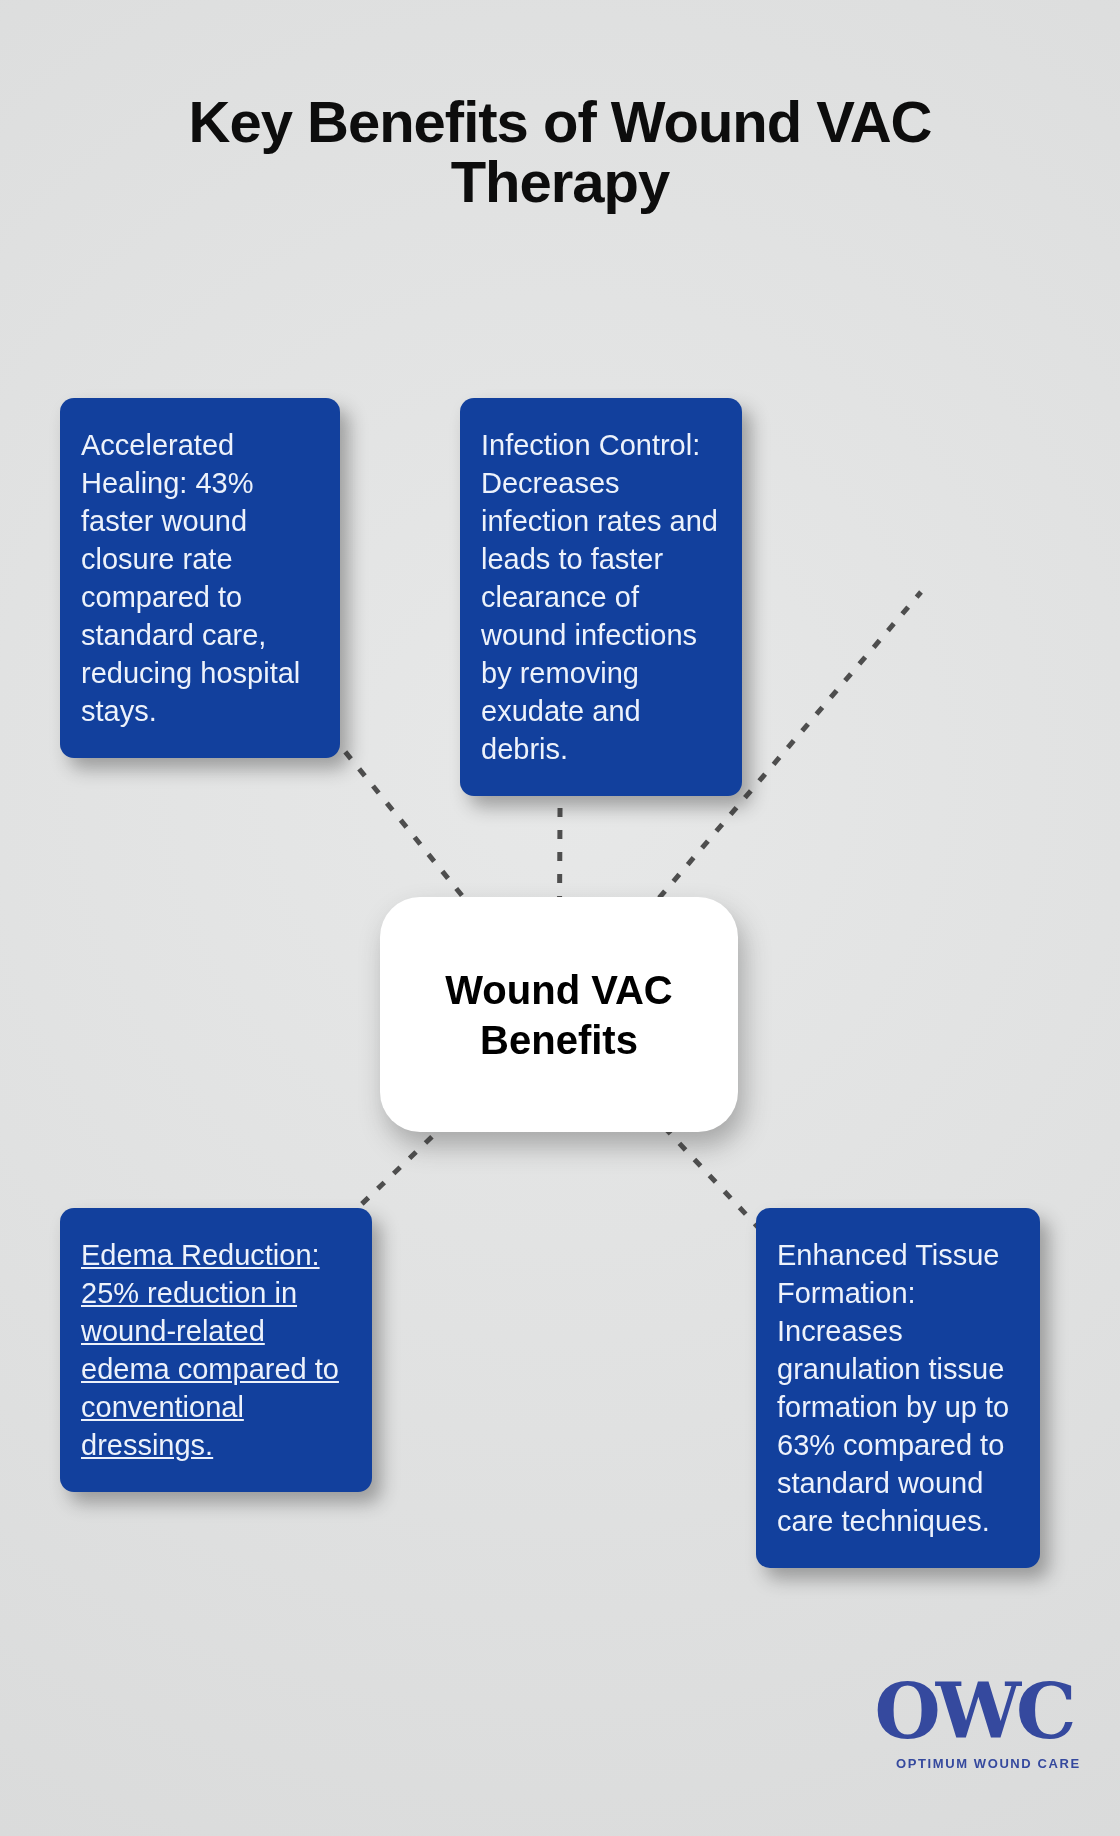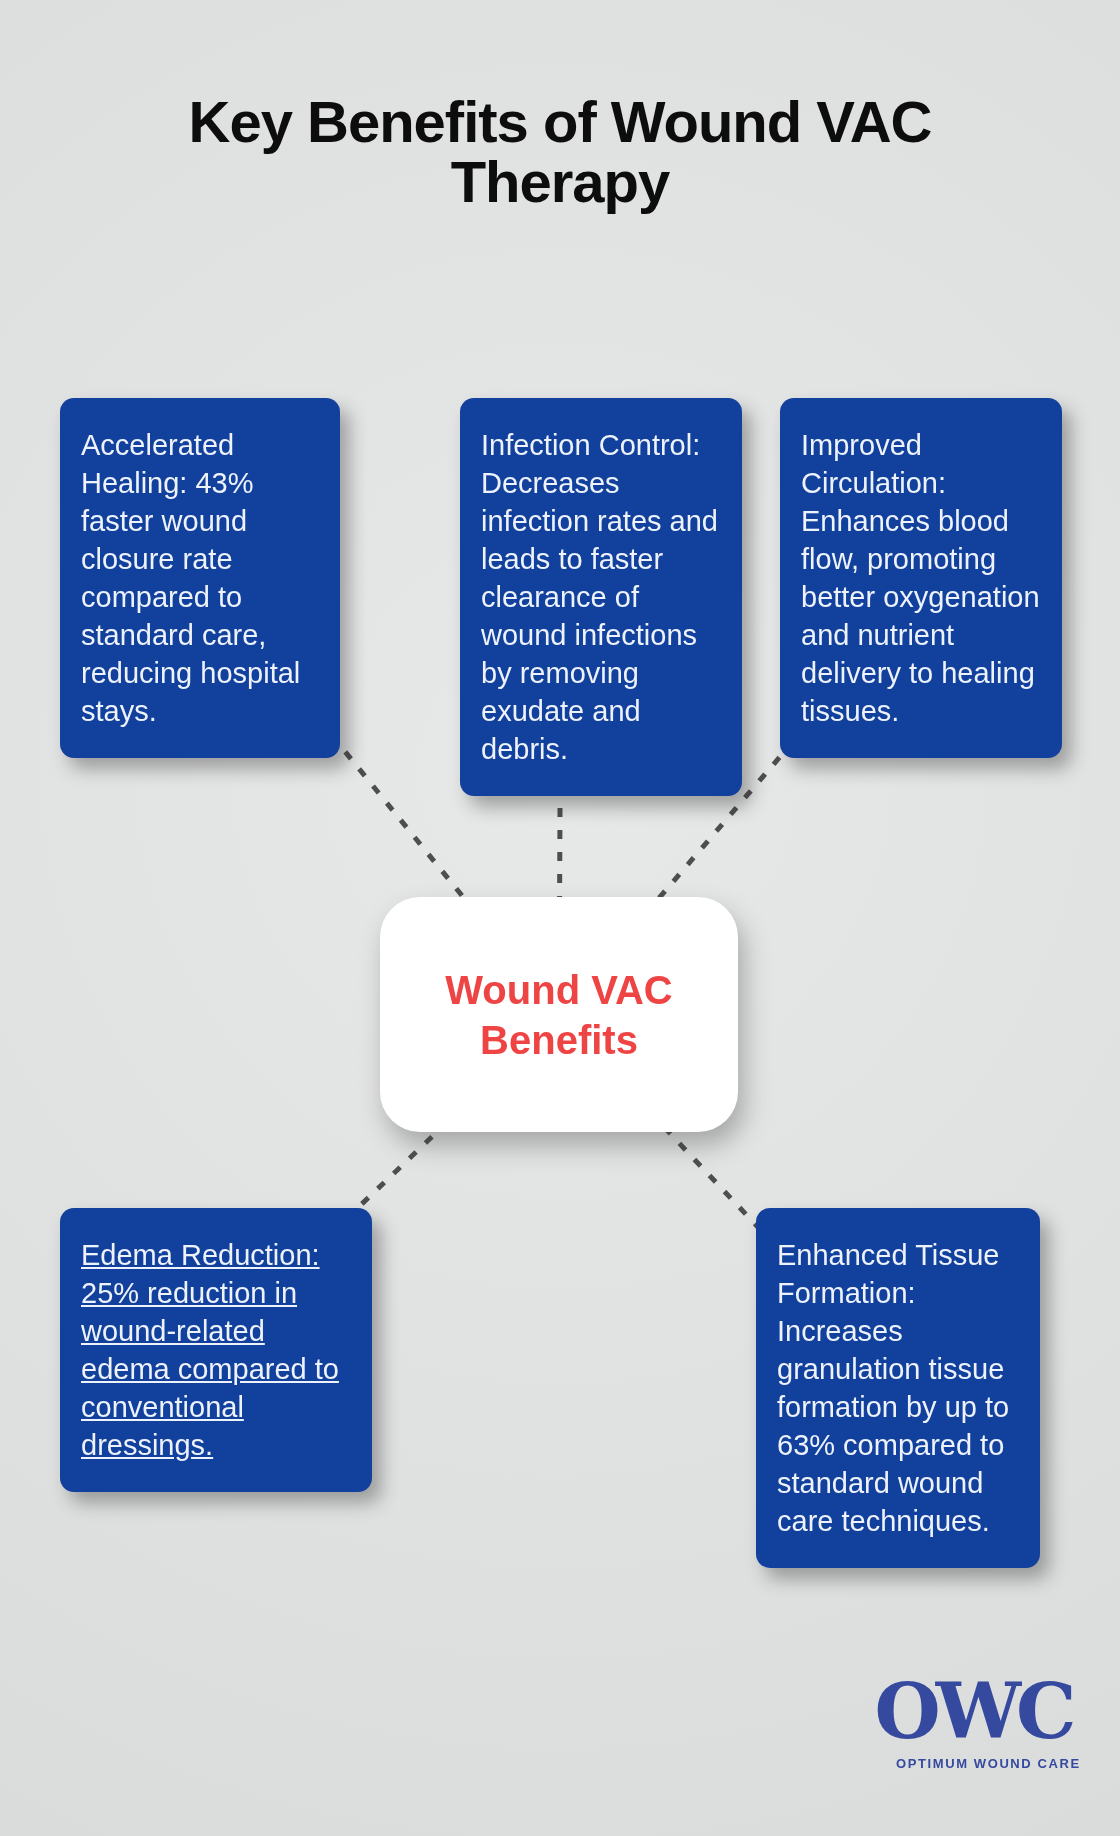--- a/index.html
+++ b/index.html
@@ -47,21 +47,21 @@
     width:358px;height:235px;
     background:#ffffff;
     border-radius:40px;
     box-shadow:6px 14px 26px rgba(55,55,55,0.35);
     display:flex;align-items:center;justify-content:center;
     text-align:center;
   }
   .center-node .label{
     font-size:40px;
     font-weight:bold;
-    color:#ef4444;
+    color:#000000;
     line-height:50px;
     width:320px;
   }
   .logo{
     position:absolute;
     z-index:2;
     left:868px;top:1672px;
     width:210px;
     text-align:center;
     color:#35499e;
@@ -100,23 +100,20 @@
   </svg>
 
   <div class="node-box b1">
     <span>Accelerated Healing: 43% faster wound closure rate compared to standard care, reducing hospital stays.</span>
   </div>
 
   <div class="node-box b2">
     <span>Infection Control: Decreases infection rates and leads to faster clearance of wound infections by removing exudate and debris.</span>
   </div>
 
-  <div class="node-box b3">
-    <span>Improved Circulation: Enhances blood flow, promoting better oxygenation and nutrient delivery to healing tissues.</span>
-  </div>
 
   <div class="node-box b4">
     <span>Edema Reduction: 25% reduction in wound-related edema compared to conventional dressings.</span>
   </div>
 
   <div class="node-box b5">
     <span>Enhanced Tissue Formation: Increases granulation tissue formation by up to 63% compared to standard wound care techniques.</span>
   </div>
 
   <div class="center-node">

